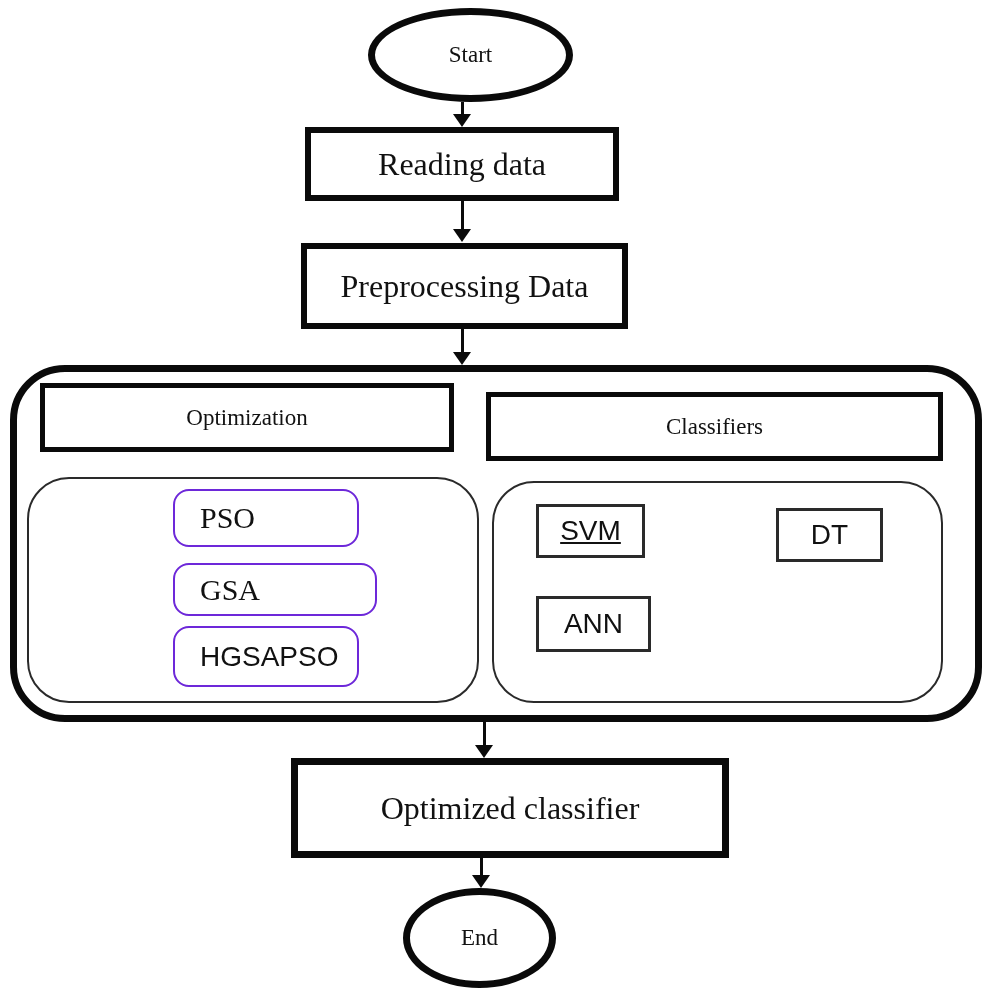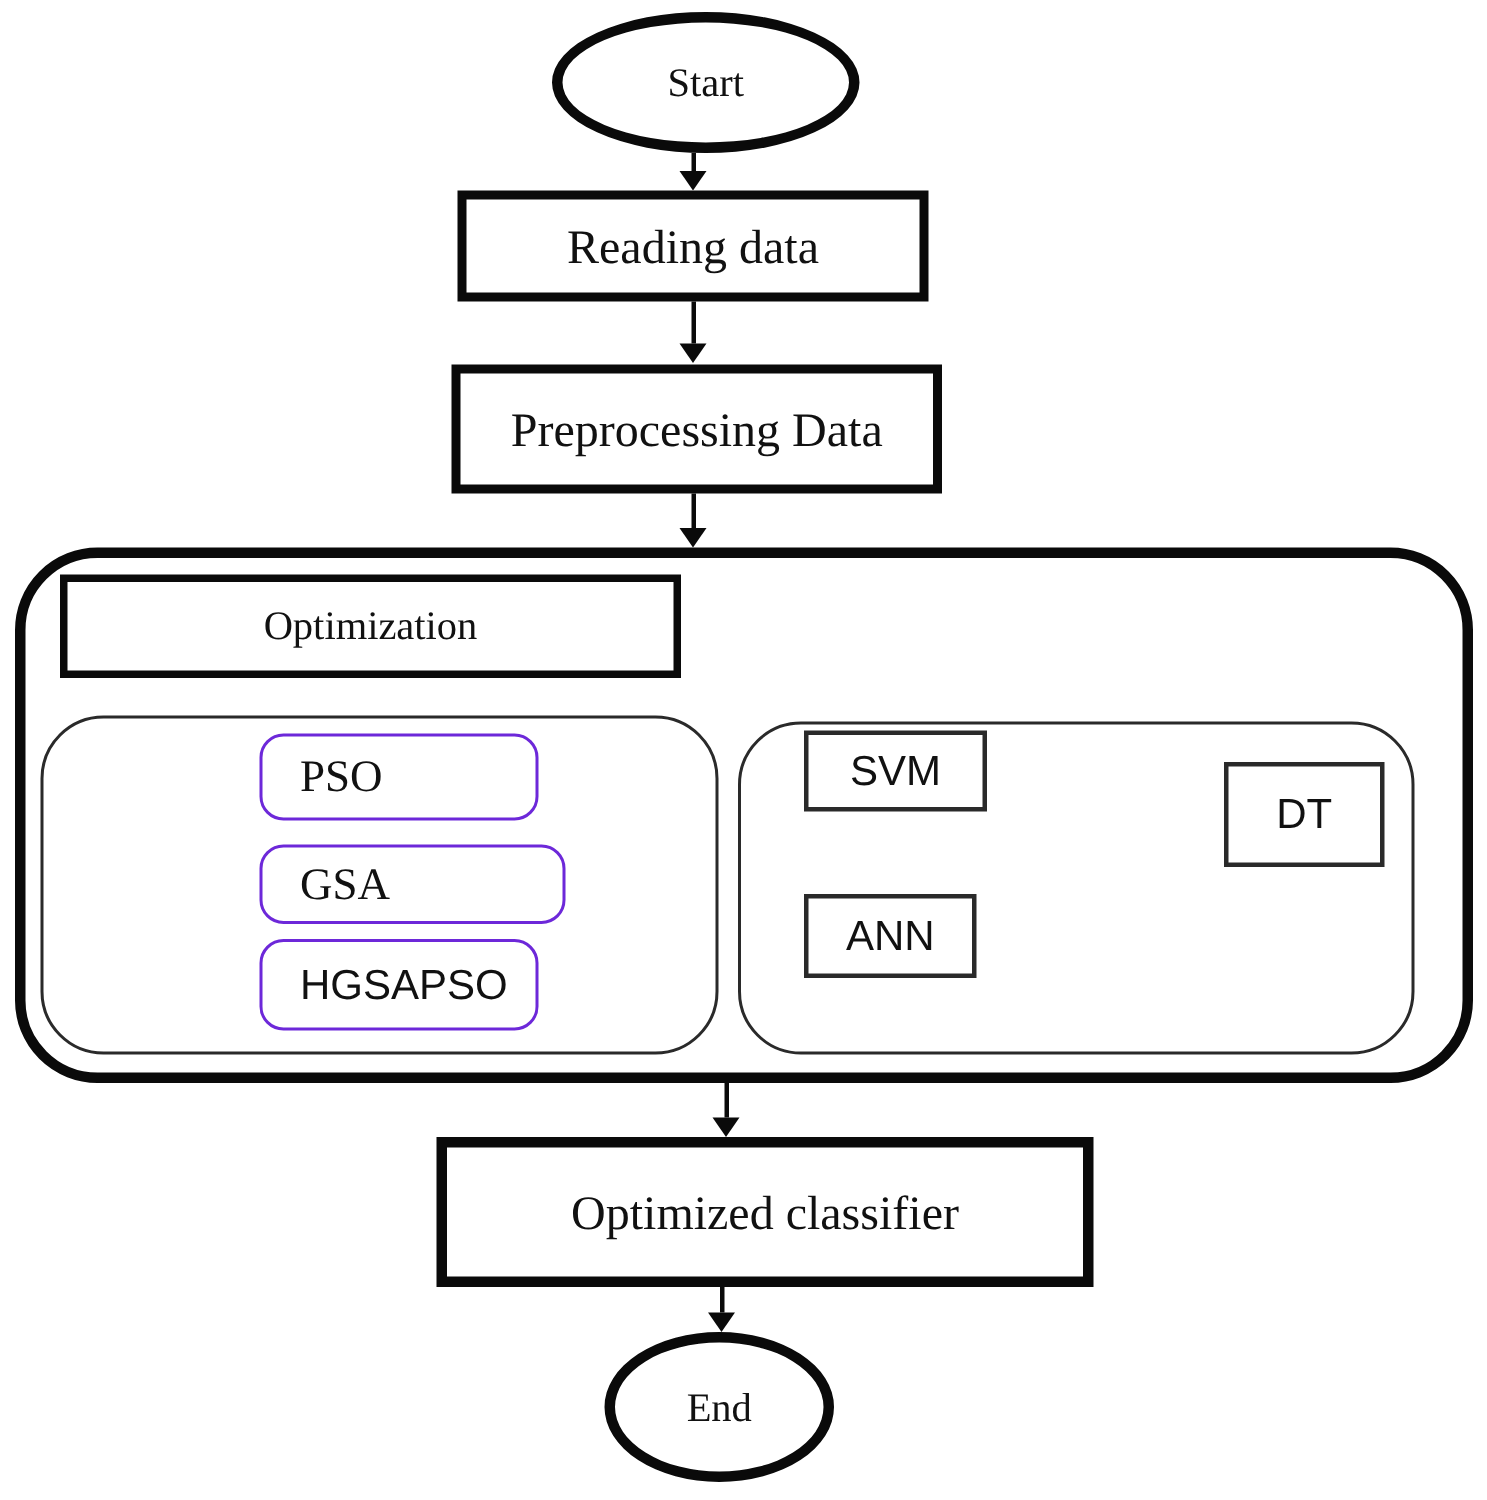--- a/index.html
+++ b/index.html
@@ -23,21 +23,21 @@
     position:absolute;box-sizing:border-box;border:2px solid #2a2a2a;
     border-radius:42px;background:#ffffff;
   }
   .opt-item{
     border:2px solid #6d28d9;border-radius:16px;
     justify-content:flex-start;padding-left:25px;
   }
   .cls-item{border:3px solid #2a2a2a;}
   .serif-lg{font-size:30px;}
   .sans{font-family:"Liberation Sans", sans-serif;font-size:28px;}
-  .t27{font-size:27px;}
+  .t27{font-size:23px;}
   .t28{font-size:32px;align-items:center;}
   .arrow{
     position:absolute;display:flex;flex-direction:column;align-items:center;
     width:20px;transform:translateX(-50%);
   }
   .arrow .stem{width:3px;flex:1;background:#0a0a0a;}
   .arrow .head{
     width:0;height:0;border-left:9px solid transparent;
     border-right:9px solid transparent;border-top:13px solid #0a0a0a;
   }
@@ -73,39 +73,42 @@
     <div class="stem"></div>
     <div class="head"></div>
   </div>
 
   <div class="container-box" style="left:10px;top:365px;width:972px;height:357px;"></div>
 
   <div class="node header-box t27" style="left:40px;top:383px;width:414px;height:69px;">
     <span>Optimization</span>
   </div>
 
+  <div class="node header-box t27" style="left:486px;top:392px;width:457px;height:69px;">
+    <span>Classifiers</span>
+  </div>
 
   <div class="group-box" style="left:27px;top:477px;width:452px;height:226px;"></div>
 
   <div class="node opt-item serif-lg" style="left:173px;top:489px;width:186px;height:58px;">
     <span>PSO</span>
   </div>
   <div class="node opt-item serif-lg" style="left:173px;top:563px;width:204px;height:53px;">
     <span>GSA</span>
   </div>
   <div class="node opt-item sans" style="left:173px;top:626px;width:186px;height:61px;">
     <span>HGSAPSO</span>
   </div>
 
   <div class="group-box" style="left:492px;top:481px;width:451px;height:222px;"></div>
 
-  <div class="node cls-item sans" style="left:536px;top:487px;width:122px;height:54px;">
+  <div class="node cls-item sans" style="left:536px;top:504px;width:109px;height:54px;text-decoration:underline;">
     <span>SVM</span>
   </div>
-  <div class="node cls-item sans" style="left:816px;top:508px;width:107px;height:70px;">
+  <div class="node cls-item sans" style="left:776px;top:508px;width:107px;height:54px;">
     <span>DT</span>
   </div>
   <div class="node cls-item sans" style="left:536px;top:596px;width:115px;height:56px;">
     <span>ANN</span>
   </div>
 
   <div class="arrow" style="left:484px;top:722px;height:36px;">
     <div class="stem"></div>
     <div class="head"></div>
   </div>

